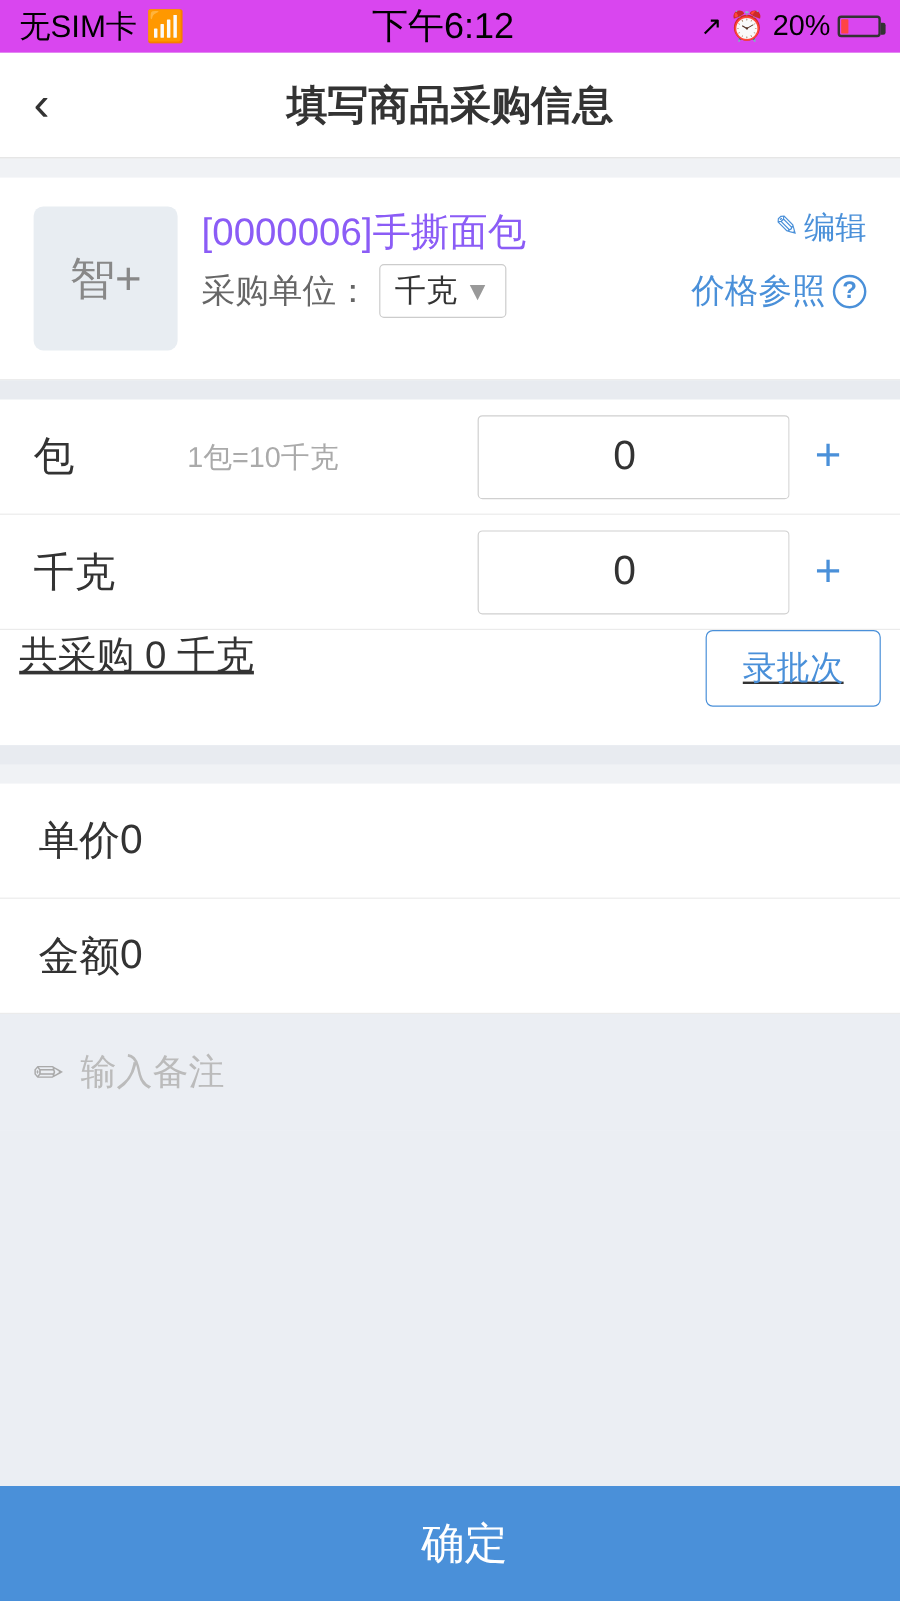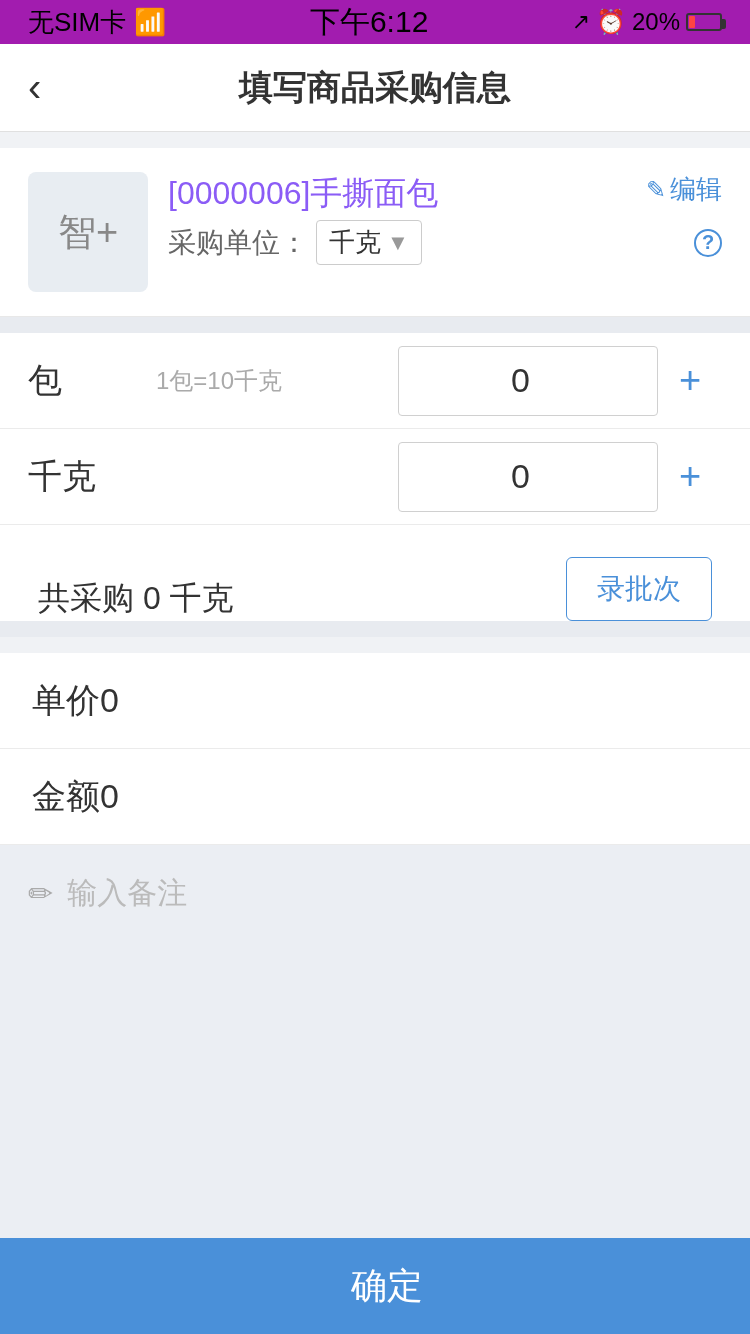--- a/index.html
+++ b/index.html
@@ -10,25 +10,25 @@
       font-family: -apple-system, "PingFang SC", "Helvetica Neue", Arial, sans-serif;
       background: #f0f2f5;
       font-size: 32px;
       color: #333;
     }
 
     
     .status-bar {
       width: 750px;
       height: 44px;
-      background: #a21caf;
+      background: #d946ef;
       display: flex;
       align-items: center;
       justify-content: space-between;
-      padding: 0 28px;
+      padding: 0 16px;
       font-size: 26px;
       color: #000;
     }
     .status-left { display: flex; align-items: center; gap: 8px; }
     .status-center { font-size: 30px; font-weight: 500; }
     .status-right { display: flex; align-items: center; gap: 6px; font-size: 24px; }
     .battery-icon {
       display: inline-flex; align-items: center;
     }
     .battery-body {
@@ -213,25 +213,26 @@
       display: flex;
       align-items: center;
       justify-content: center;
       font-size: 38px;
       color: #4a90d9;
     }
 
     
     .summary-row {
       display: flex;
-      align-items: flex-end;
+      align-items: flex-start;
       justify-content: space-between;
-      padding: 0 38px;
+      padding: 0 16px;
       height: 96px;
       background: #fff;
+      text-decoration: underline;
     }
     .summary-text {
       font-size: 32px;
       color: #333;
     }
     .batch-btn {
       border: 1px solid #4a90d9;
       color: #4a90d9;
       background: #fff;
       border-radius: 6px;
@@ -348,20 +349,21 @@
     </div>
     <div class="product-unit-row">
       <div style="display:flex;align-items:center;">
         <span class="unit-label">采购单位：</span>
         <span class="unit-selector">
           <span>千克</span>
           <span class="unit-arrow">▼</span>
         </span>
       </div>
       <span class="price-ref">
+        <span>价格参照</span>
         <span class="price-ref-icon">?</span>
       </span>
     </div>
   </div>
 </div>
 
 <div class="separator"></div>
 
 <div class="input-section">
 

